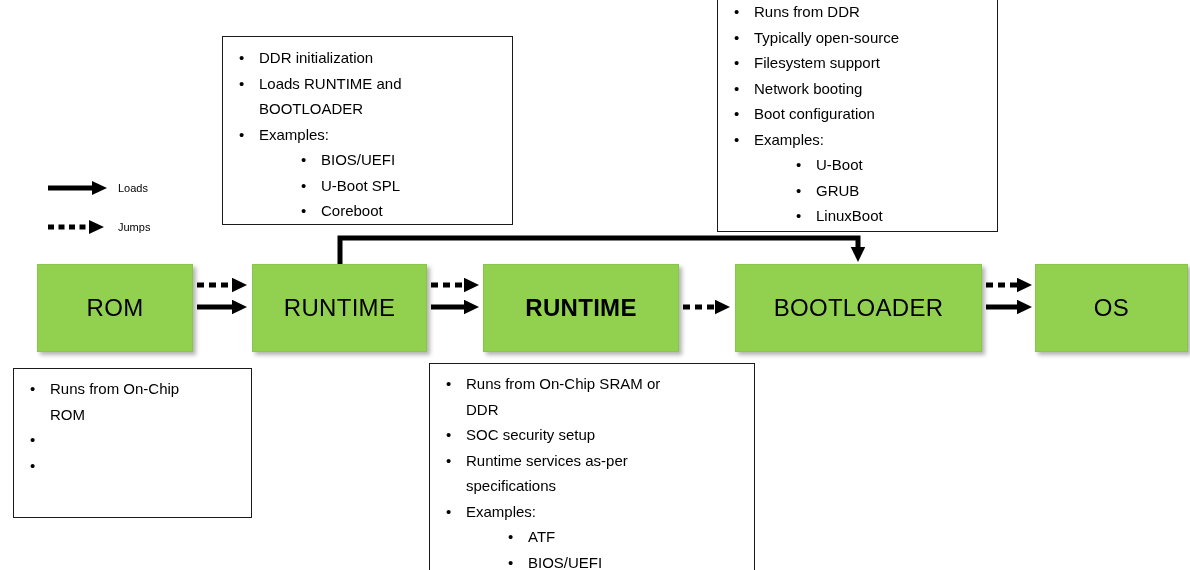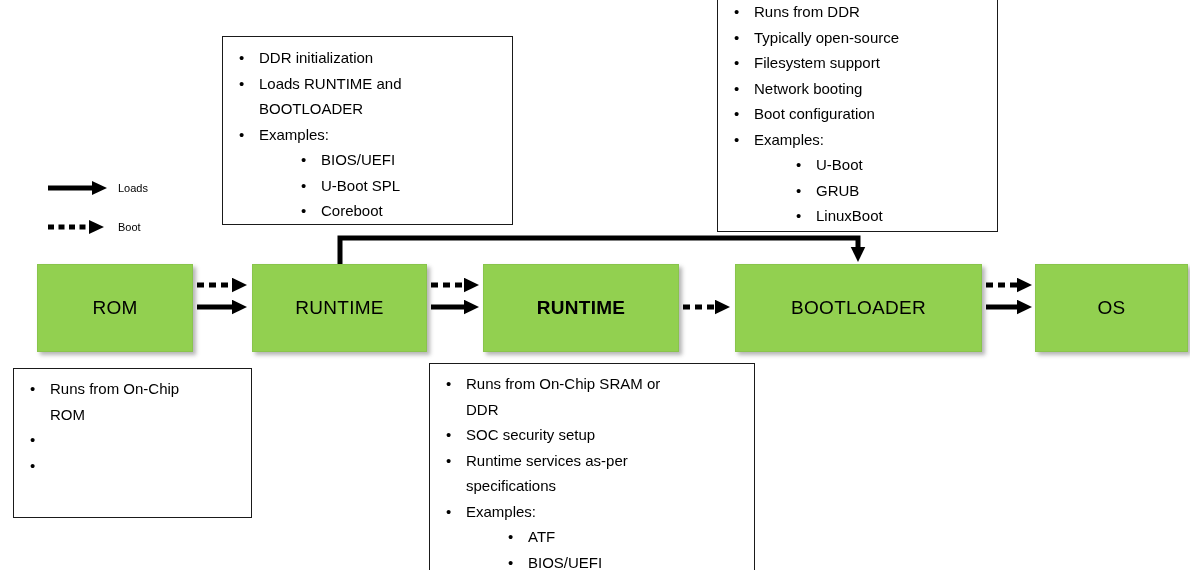--- a/index.html
+++ b/index.html
@@ -17,21 +17,21 @@
   .node {
     position: absolute;
     top: 264px;
     height: 88px;
     background: #92d050;
     border: 1px solid #89c44c;
     box-shadow: 3px 3px 4px rgba(90,90,90,0.45);
     display: flex;
     align-items: center;
     justify-content: center;
-    font-size: 19px;
+    font-size: 24px;
     letter-spacing: 0.3px;
     box-sizing: border-box;
     z-index: 3;
   }
   #node-rom        { left: 37px;   width: 156px; }
   #node-loader     { left: 252px;  width: 175px; }
   #node-runtime    { left: 483px;  width: 196px; font-weight: bold; }
   #node-bootloader { left: 735px;  width: 247px; }
   #node-os         { left: 1035px; width: 153px; }
 
@@ -84,21 +84,21 @@
         <line x1="2" y1="7" x2="46" y2="7" stroke="#000" stroke-width="5"></line>
         <path d="M46,0 L61,7 L46,14 z" fill="#000"></path>
       </svg>
       <span class="legend-label">Loads</span>
     </div>
     <div class="legend-row">
       <svg width="62" height="14" viewBox="0 0 62 14">
         <line x1="2" y1="7" x2="43" y2="7" stroke="#000" stroke-width="5" stroke-dasharray="6 4.5"></line>
         <path d="M43,0 L58,7 L43,14 z" fill="#000"></path>
       </svg>
-      <span class="legend-label">Boot</span>
+      <span class="legend-label">Jumps</span>
     </div>
   </div>
 
   <div class="node" id="node-rom">ROM</div>
   <div class="node" id="node-loader">RUNTIME</div>
   <div class="node" id="node-runtime">RUNTIME</div>
   <div class="node" id="node-bootloader">BOOTLOADER</div>
   <div class="node" id="node-os">OS</div>
 
   <div class="note" id="note-loader">

